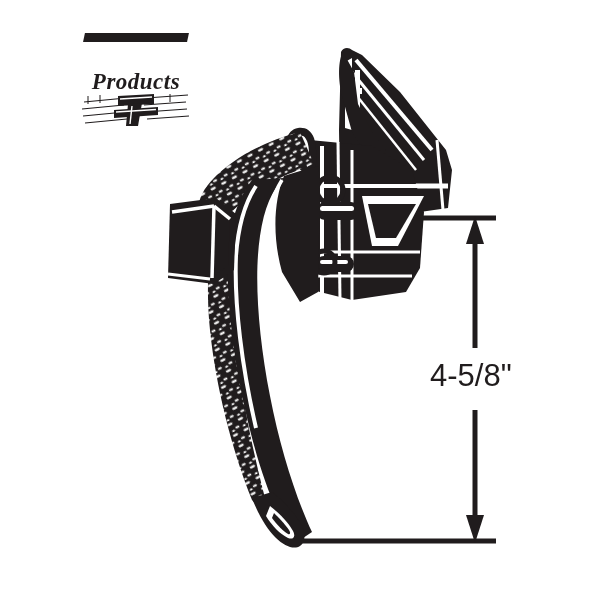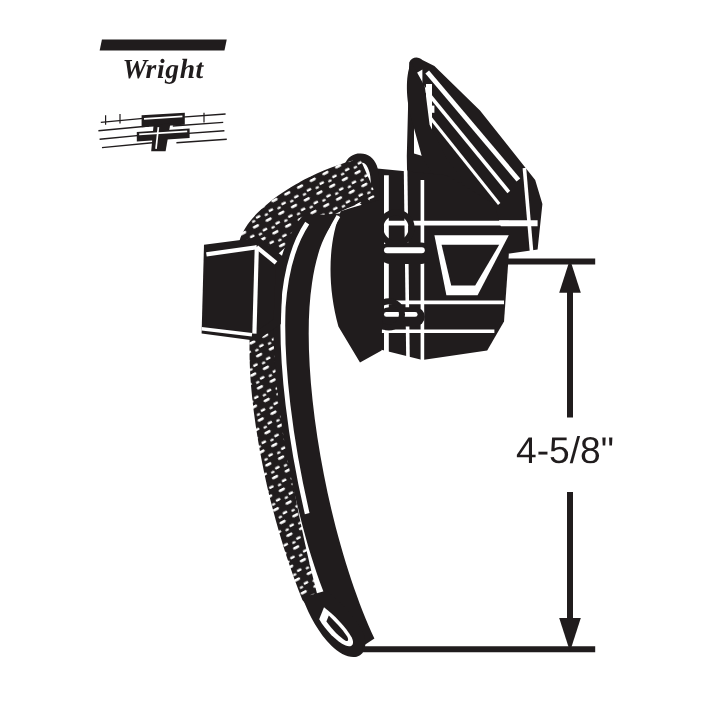--- a/index.html
+++ b/index.html
@@ -206,21 +206,21 @@
 
       <g>
         <line x1="475" y1="410" x2="475" y2="526" stroke="#201c1d" stroke-width="5"></line>
         <polygon points="475,543 466,515 484,515" fill="#201c1d"></polygon>
       </g>
     </g>
   </svg>
 
   <div class="logo-wrap">
     <div class="logo-bar"></div>
-    <div class="logo-word logo-word-1">Wright</div>
+    <div class="logo-word logo-word-2">Products</div>
     <svg class="logo-mark" viewBox="0 0 112 40" xmlns="http://www.w3.org/2000/svg">
       <g stroke="#201c1d" fill="none">
         <path d="M4,10 L46,6" stroke-width="1.2"></path>
         <path d="M2,17 L44,13" stroke-width="1.2"></path>
         <path d="M3,24 L45,20" stroke-width="1.2"></path>
         <path d="M5,31 L47,27" stroke-width="1.2"></path>
         <path d="M66,6  L108,3" stroke-width="1.2"></path>
         <path d="M64,13 L106,10" stroke-width="1.2"></path>
         <path d="M65,20 L107,17" stroke-width="1.2"></path>
         <path d="M67,27 L109,24" stroke-width="1.2"></path>

